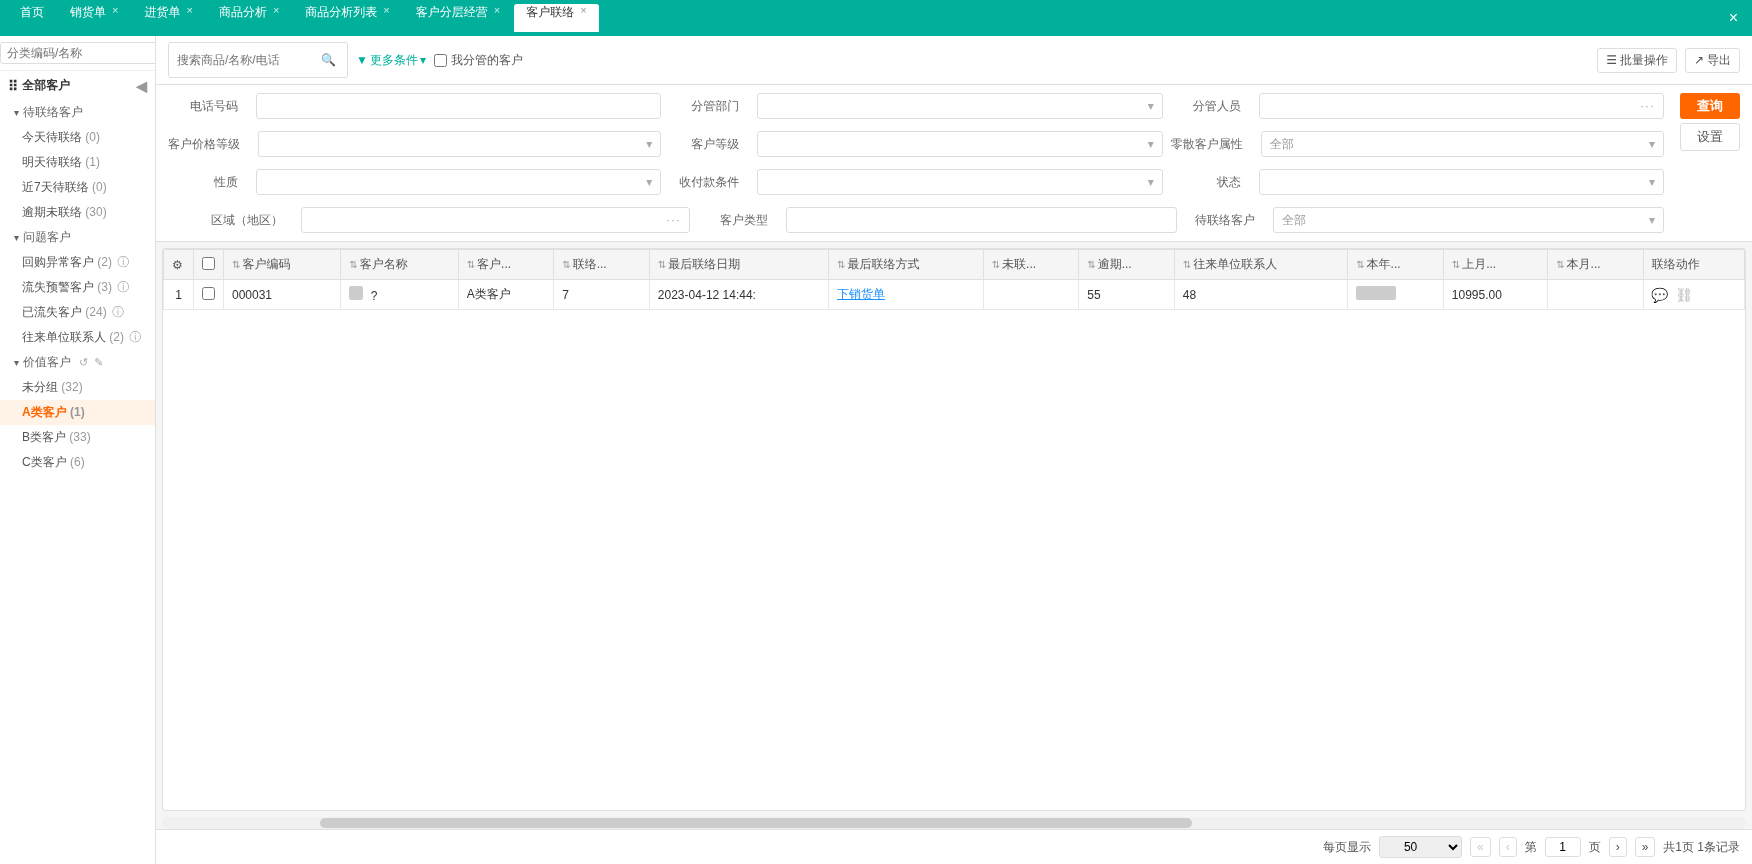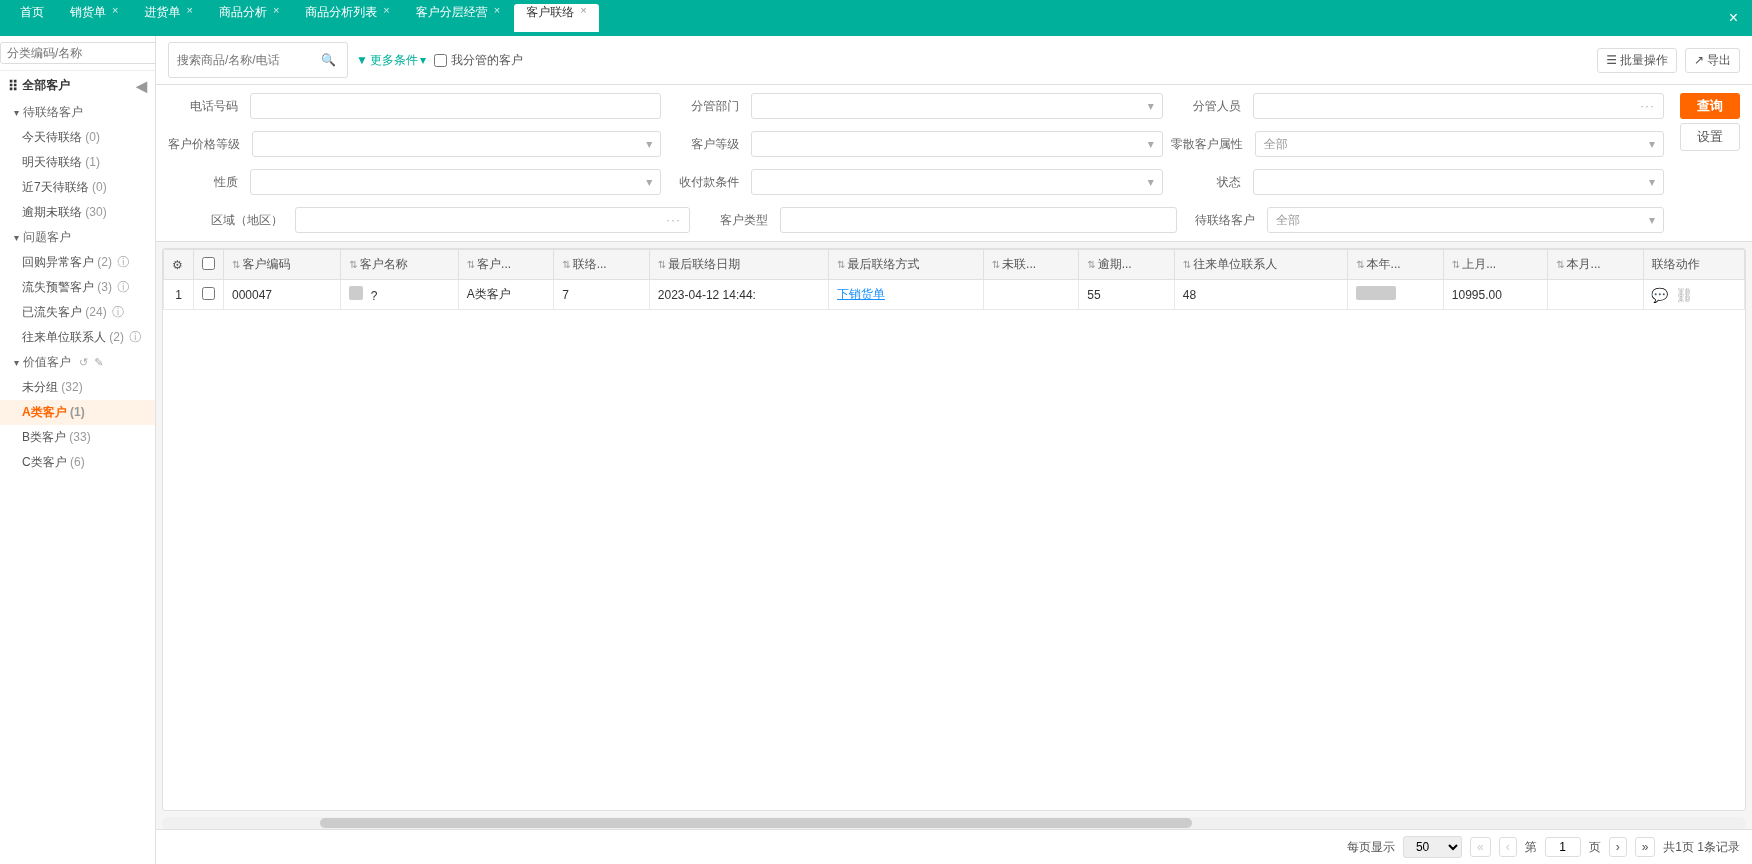--- a/index.html
+++ b/index.html
@@ -191,21 +191,21 @@
     .filter-row {
       display: flex;
       align-items: center;
       gap: 8px;
       margin-bottom: 6px;
     }
     .filter-row:last-child { margin-bottom: 0; margin-left: 43px; }
     .filter-field {
       display: flex;
       align-items: center;
-      gap: 12px;
+      gap: 18px;
       flex: 1;
     }
     .filter-field label {
       color: #666;
       white-space: nowrap;
       min-width: 70px;
       text-align: right;
     }
     .filter-field .field-input {
       flex: 1;
@@ -296,21 +296,21 @@
       padding: 6px 12px;
       background: white;
       border-top: 1px solid #e0e0e0;
       gap: 8px;
       justify-content: flex-end;
     }
     .pagination span { color: #555; }
     .pagination .page-size-select {
       border: 1px solid #ddd;
       border-radius: 3px;
-      padding: 2px 8px;
+      padding: 2px 20px;
       font-size: 12px;
     }
     .pagination .page-btn {
       border: 1px solid #ddd;
       background: white;
       padding: 2px 6px;
       border-radius: 3px;
       cursor: pointer;
       color: #555;
     }
@@ -653,21 +653,21 @@
         </thead>
         <tbody>
           <tr>
             <td style="text-align:center;">
               <span>1</span>
             </td>
             <td class="checkbox-col">
               <input type="checkbox" style="">
             </td>
             <td>
-              <span>000047</span>
+              <span>000031</span>
             </td>
             <td>
               <span class="color-dot" style="background:#ccc;"></span>
               <span style="margin-left:4px;">?</span>
             </td>
             <td>
               <span>A类客户</span>
             </td>
             <td>
               <span>7</span>

